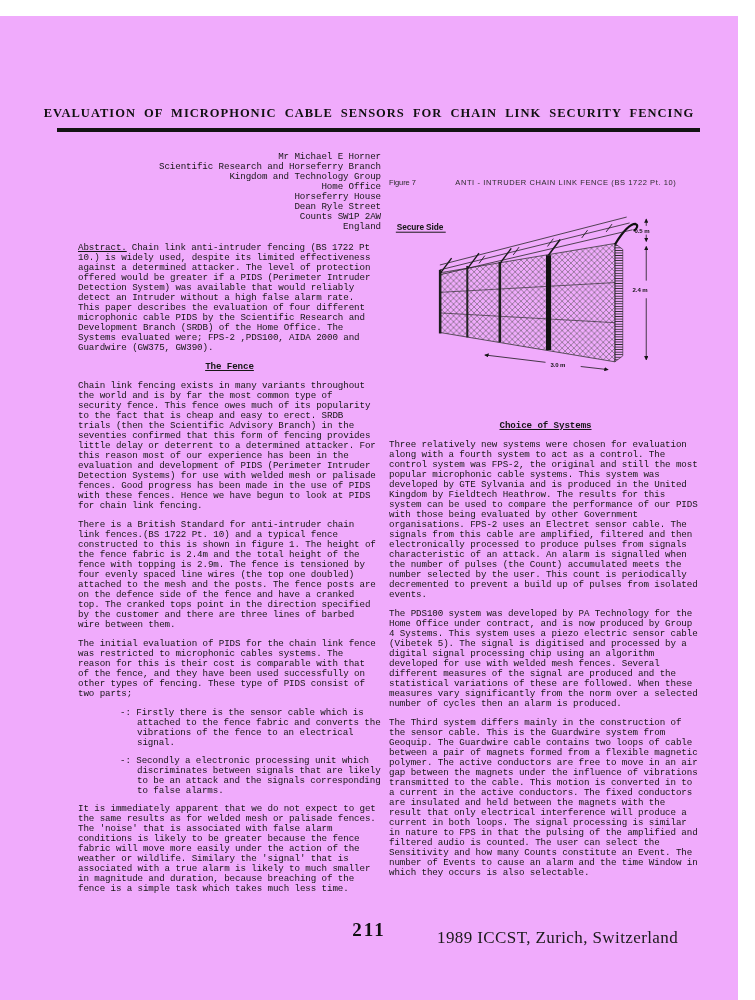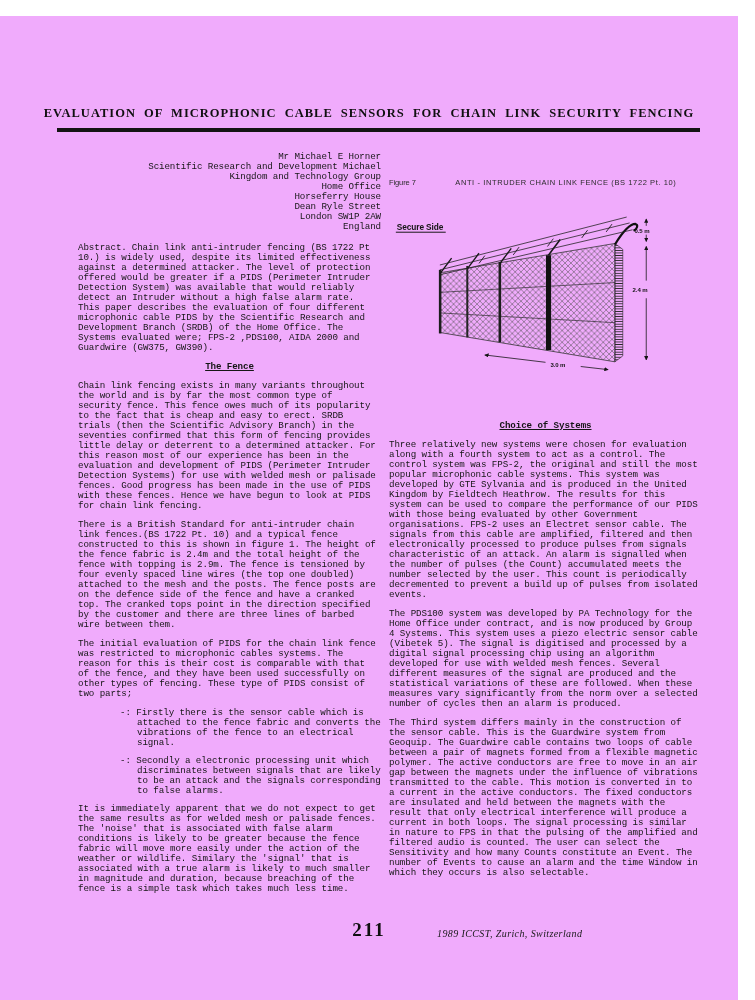--- a/index.html
+++ b/index.html
@@ -20,21 +20,21 @@
   }
   .content {
     position:absolute; top:130px; left:78px; display:flex; gap:8px;
   }
   .col { font-size:9.2px; line-height:10px; letter-spacing:-0.1px; }
   .col-left  { width:303px; }
   .col-right { width:313px; }
   .author-block { text-align:right; margin:6px 0 11px 0; }
   .author-block div { line-height:10px; }
   p.body-par { margin:0 0 9px 0; text-align:left; }
-  .abs-label { margin-right:5px; }
+  .abs-label { text-decoration:underline; margin-right:5px; }
   .sec-heading {
     text-align:center; text-decoration:underline; font-weight:bold;
     margin:3px 0 9px 0;
   }
   .bullet {
     margin:0 0 8px 42px; padding-left:17px; text-indent:-17px;
   }
   
   .fig-caption-row {
     display:flex; margin-top:32px; align-items:baseline;
@@ -47,46 +47,46 @@
   .choice-heading-space { margin-top:14px; }
   
   .page-number {
     position:absolute; top:903px; left:0; right:0; text-align:center;
     font-family:"Liberation Serif","DejaVu Serif",serif;
     font-size:19px; font-weight:700; letter-spacing:2px; color:#101010;
   }
   .footer-note {
     position:absolute; top:912px; left:437px;
     font-family:"Liberation Serif","DejaVu Serif",serif;
-    font-style:italic; font-size:10px; letter-spacing:0.4px; color:#1a1a1a;
+    font-size:17px; letter-spacing:0.4px; color:#1a1a1a;
   }
   svg text {
     font-family:"Liberation Sans","DejaVu Sans",sans-serif;
     fill:#141414;
   }
 </style>
 </head>
 <body>
 
 <div class="page">
 
   <div class="paper-title">EVALUATION OF MICROPHONIC CABLE SENSORS FOR CHAIN LINK SECURITY FENCING</div>
   <div class="title-rule"></div>
 
   <div class="content">
 
     <div class="col col-left">
       <div class="author-block">
         <div>Mr Michael E Horner</div>
-        <div>Scientific Research and Development Michael</div>
+        <div>Scientific Research and Horseferry Branch</div>
         <div>Kingdom and Technology Group</div>
         <div>Home Office</div>
         <div>Horseferry House</div>
         <div>Dean Ryle Street</div>
-        <div>London SW1P 2AW</div>
+        <div>Counts SW1P 2AW</div>
         <div>England</div>
       </div>
 
       <p class="body-par"><span class="abs-label">Abstract.</span><span>Chain link anti-intruder fencing (BS 1722 Pt 10.) is widely used, despite its limited effectiveness against a determined attacker. The level of protection offered would be greater if a PIDS (Perimeter Intruder Detection System) was available that would reliably detect an Intruder without a high false alarm rate. This paper describes the evaluation of four different microphonic cable PIDS by the Scientific Research and Development Branch (SRDB) of the Home Office. The Systems evaluated were; FPS-2 ,PDS100, AIDA 2000 and Guardwire (GW375, GW390).</span></p>
 
       <div class="sec-heading">The Fence</div>
 
       <p class="body-par">Chain link fencing exists in many variants throughout the world and is by far the most common type of security fence. This fence owes much of its popularity to the fact that is cheap and easy to erect. SRDB trials (then the Scientific Advisory Branch) in the seventies confirmed that this form of fencing provides little delay or deterrent to a determined attacker. For this reason most of our experience has been in the evaluation and development of PIDS (Perimeter Intruder Detection Systems) for use with welded mesh or palisade fences. Good progress has been made in the use of PIDS with these fences. Hence we have begun to look at PIDS for chain link fencing.</p>
       <p class="body-par">There is a British Standard for anti-intruder chain link fences.(BS 1722 Pt. 10) and a typical fence constructed to this is shown in figure 1. The height of the fence fabric is 2.4m and the total height of the fence with topping is 2.9m. The fence is tensioned by four evenly spaced line wires (the top one doubled) attached to the mesh and the posts. The fence posts are on the defence side of the fence and have a cranked top. The cranked tops point in the direction specified by the customer and there are three lines of barbed wire between them.</p>
       <p class="body-par">The initial evaluation of PIDS for the chain link fence was restricted to microphonic cables systems. The reason for this is their cost is comparable with that of the fence, and they have been used successfully on other types of fencing. These type of PIDS consist of two parts;</p>

